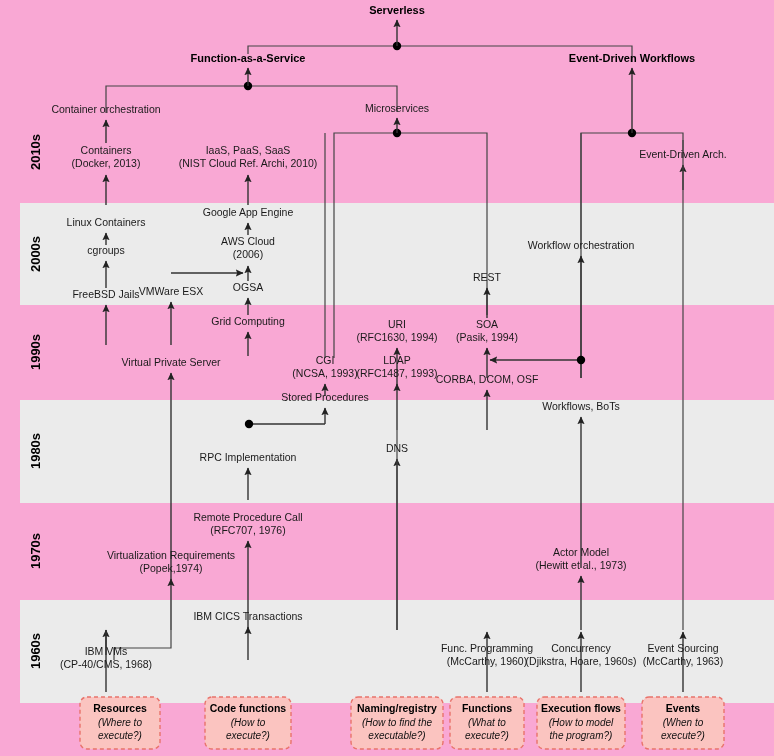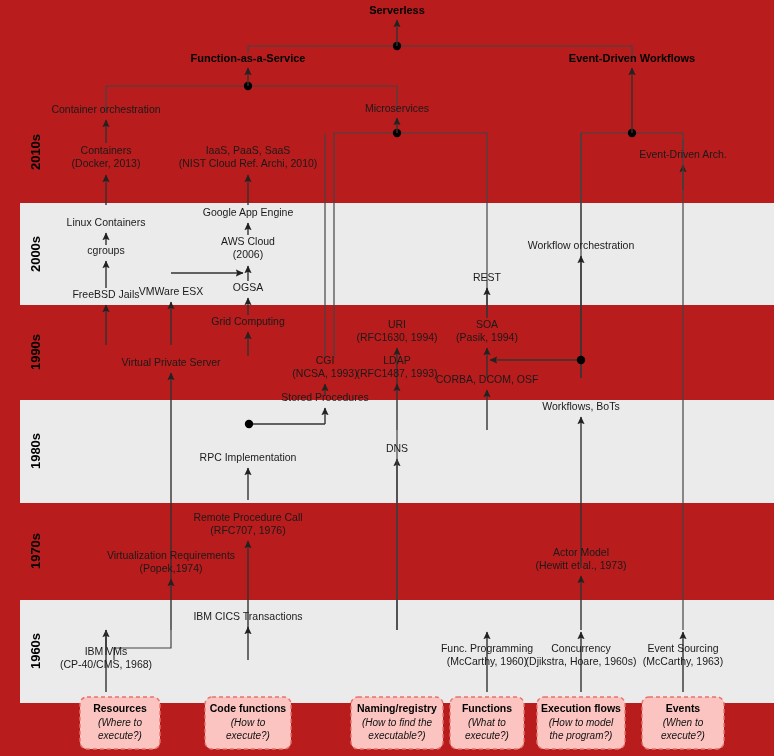--- a/index.html
+++ b/index.html
@@ -6,21 +6,21 @@
   html, body {
     margin: 0; padding: 0;
     background: #ffffff;
     font-family: "Liberation Sans", sans-serif;
   }
   #page {
     position: relative;
     width: 774px;
     height: 756px;
     overflow: hidden;
-    background: #b91c1c;
+    background: #f9a8d4;
   }
   svg.diagram {
     position: absolute;
     top: 0; left: 0;
     width: 774px;
     height: 756px;
   }
   .band { fill: #ebebeb; }
   .decade-label {
     font-family: "Liberation Sans", sans-serif;

